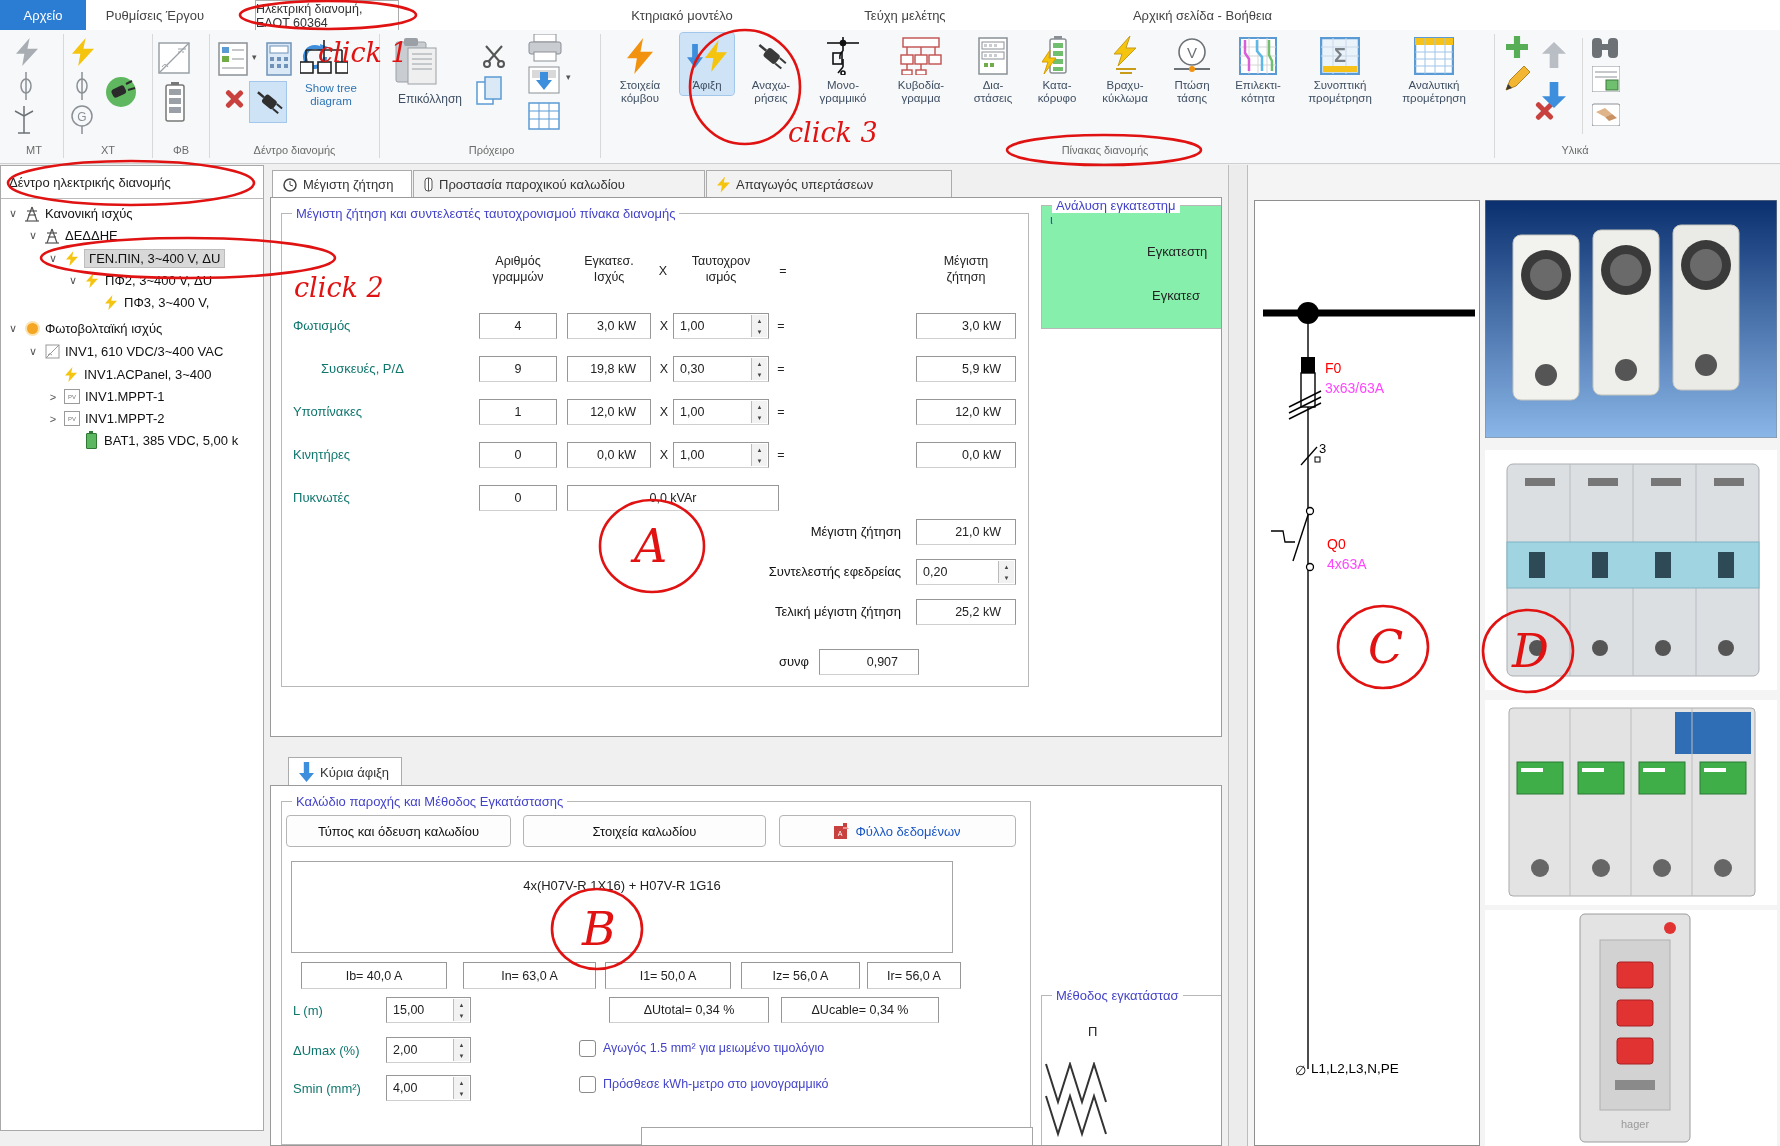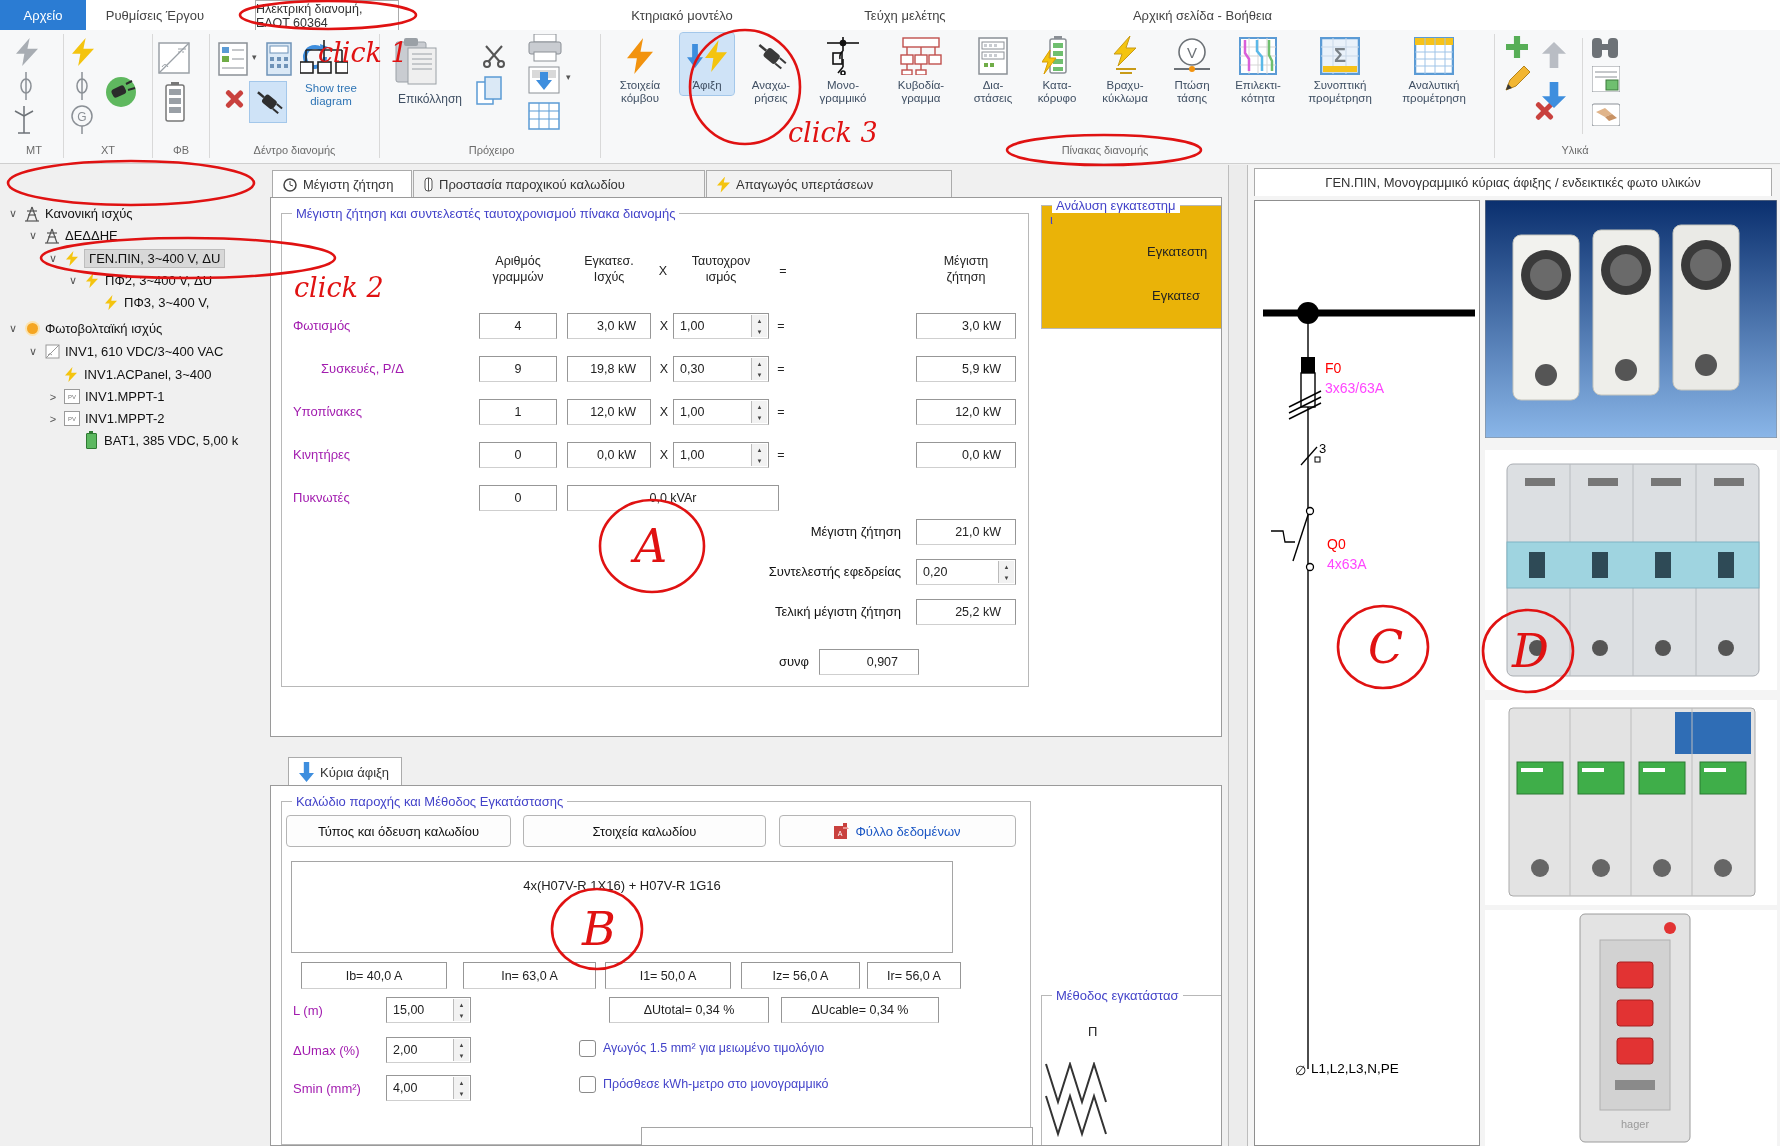--- a/index.html
+++ b/index.html
@@ -31,21 +31,21 @@
   .miniword{font-size:11.5px;color:#2e74b5;text-align:center;line-height:13px;}
   
   .panel{position:absolute;background:#fff;border:1px solid #a9a9a9;box-sizing:border-box;}
   .gbox{position:absolute;border:1px solid #b8b8b8;box-sizing:border-box;}
   .gtitle{position:absolute;top:-8px;left:10px;background:#fff;padding:0 4px;color:#4343c9;font-size:13px;white-space:nowrap;}
   .ifield{position:absolute;height:26px;box-sizing:border-box;border:1px solid #979797;border-bottom-color:#cfcfcf;background:#fff;font-size:12.5px;display:flex;align-items:center;}
   .v-c{justify-content:center;} .v-r{justify-content:flex-end;padding-right:14px;} .v-l{padding-left:6px;}
   .spin{position:absolute;right:1px;top:1px;bottom:1px;width:15px;border-left:1px solid #bbb;background:#f2f2f2;display:flex;flex-direction:column;}
   .spin span{flex:1;display:flex;align-items:center;justify-content:center;font-size:6px;color:#444;}
   .hdr2{position:absolute;font-size:12.5px;color:#222;text-align:center;line-height:16px;}
-  .rlabel{position:absolute;font-size:13px;color:#a21caf;}
+  .rlabel{position:absolute;font-size:13px;color:#0f766e;}
   .slabel{position:absolute;font-size:13px;color:#111;text-align:right;}
   .tab2{position:absolute;height:28px;box-sizing:border-box;border:1px solid #ababab;border-bottom:none;display:flex;align-items:center;gap:6px;padding:0 10px;font-size:13px;color:#333;background:#f2f2f2;}
   .tab2.on{background:#fff;}
   .cbtn{position:absolute;height:32px;box-sizing:border-box;border:1px solid #b5b5b5;border-radius:4px;background:#fdfdfd;display:flex;align-items:center;justify-content:center;gap:6px;font-size:13px;color:#111;}
   .chk{position:absolute;width:15px;height:15px;border:1px solid #8a8a8a;border-radius:3px;background:#fff;}
   .chklab{position:absolute;font-size:12.5px;color:#4343c9;white-space:nowrap;}
   
   .titem{position:absolute;height:21px;display:flex;align-items:center;font-size:13px;color:#111;white-space:nowrap;}
   .chev{width:14px;font-size:11px;color:#555;text-align:center;margin-right:3px;}
   .tico{width:18px;height:16px;margin-right:4px;display:flex;align-items:center;justify-content:center;}
@@ -447,20 +447,23 @@
     
     <div class="glabel" style="left:8px;width:52px;">MT</div>
     <div class="glabel" style="left:66px;width:84px;">XT</div>
     <div class="glabel" style="left:156px;width:50px;">ΦΒ</div>
     <div class="glabel" style="left:213px;width:163px;">Δέντρο διανομής</div>
     <div class="glabel" style="left:383px;width:217px;">Πρόχειρο</div>
     <div class="glabel" style="left:1010px;width:190px;">Πίνακας διανομής</div>
     <div class="glabel" style="left:1500px;width:150px;">Υλικά</div>
   </div>
 
+  <div class="panel" style="left:0;top:165px;width:264px;height:966px;">
+    <div style="height:32px;border-bottom:1px solid #bbb;display:flex;align-items:center;padding-left:8px;font-size:13px;color:#222;">Δέντρο ηλεκτρικής διανομής</div>
+  </div>
   <div class="titem" style="left:6px;top:203px;">
     <span class="chev">∨</span>
     <span class="tico">
         <svg width="16" height="16">
           <g stroke="#555" stroke-width="1.2" fill="none">
             <line x1="8" y1="1" x2="3" y2="15"></line>
             <line x1="8" y1="1" x2="13" y2="15"></line>
             <line x1="3" y1="5" x2="13" y2="5"></line>
             <line x1="4" y1="9" x2="12" y2="9"></line>
             <line x1="1" y1="15" x2="15" y2="15"></line>
@@ -648,21 +651,21 @@
         <span class="spin">
           <span>▲</span>
           <span>▼</span>
         </span>
       </div>
     <div class="slabel" style="left:290px;top:406px;width:340px;">Τελική μέγιστη ζήτηση</div>
     <div class="ifield v-r" style="left:645px;top:401px;width:100px;">25,2 kW</div>
     <div class="slabel" style="left:300px;top:456px;width:238px;">συνφ</div>
     <div class="ifield v-r" style="left:548px;top:451px;width:100px;padding-right:20px;">0,907</div>
 
-    <div class="gbox" style="left:770px;top:7px;width:200px;height:124px;background:#eab308;">
+    <div class="gbox" style="left:770px;top:7px;width:200px;height:124px;background:#86efac;">
       <div class="gtitle">Ανάλυση εγκατεστημ</div>
       <div style="position:absolute;left:8px;top:6px;font-size:13px;color:#4343c9;">ι</div>
       <div style="position:absolute;left:105px;top:38px;font-size:13px;white-space:nowrap;">Εγκατεστη</div>
       <div style="position:absolute;left:110px;top:82px;font-size:13px;white-space:nowrap;">Εγκατεσ</div>
     </div>
   </div>
 
   <div class="tab2 on" style="left:288px;top:757px;width:114px;height:29px;">
     <span class="arr a-bl" style="width:15px;height:20px;"></span>
     <span>Κύρια άφιξη</span>
@@ -733,21 +736,20 @@
       <svg style="position:absolute;left:2px;top:66px;" width="80" height="90">
           <polyline points="2,2 14,40 26,2 38,40 50,2 62,40" fill="none" stroke="#333" stroke-width="2"></polyline>
           <polyline points="2,34 14,72 26,34 38,72 50,34 62,72" fill="none" stroke="#333" stroke-width="2"></polyline>
         </svg>
     </div>
   </div>
 
   <div class="abs" style="left:1228px;top:165px;width:18px;height:981px;background:#ececec;border-left:1px solid #bdbdbd;border-right:1px solid #bdbdbd;"></div>
 
   <div class="abs" style="left:1248px;top:165px;width:532px;height:981px;background:#f4f4f4;">
-    <div class="tab2 on" style="left:6px;top:3px;width:518px;height:28px;justify-content:center;font-size:13px;">ΓΕΝ.ΠΙΝ, Μονογραμμικό κύριας άφιξης / ενδεικτικές φωτο υλικών</div>
 
     <div class="panel" style="left:6px;top:35px;width:226px;height:946px;border-color:#8f8f8f;">
       <svg width="224" height="944">
         <line x1="8" y1="112" x2="220" y2="112" stroke="#000" stroke-width="7"></line>
         <circle cx="53" cy="112" r="11" fill="#000"></circle>
         <line x1="53" y1="112" x2="53" y2="868" stroke="#000" stroke-width="1.4"></line>
         <rect x="46" y="156" width="14" height="16" fill="#000"></rect>
         <rect x="46" y="172" width="14" height="34" fill="#fff" stroke="#000" stroke-width="1.4"></rect>
         <g stroke="#000" stroke-width="1.4">
             <line x1="34" y1="206" x2="66" y2="190"></line>

